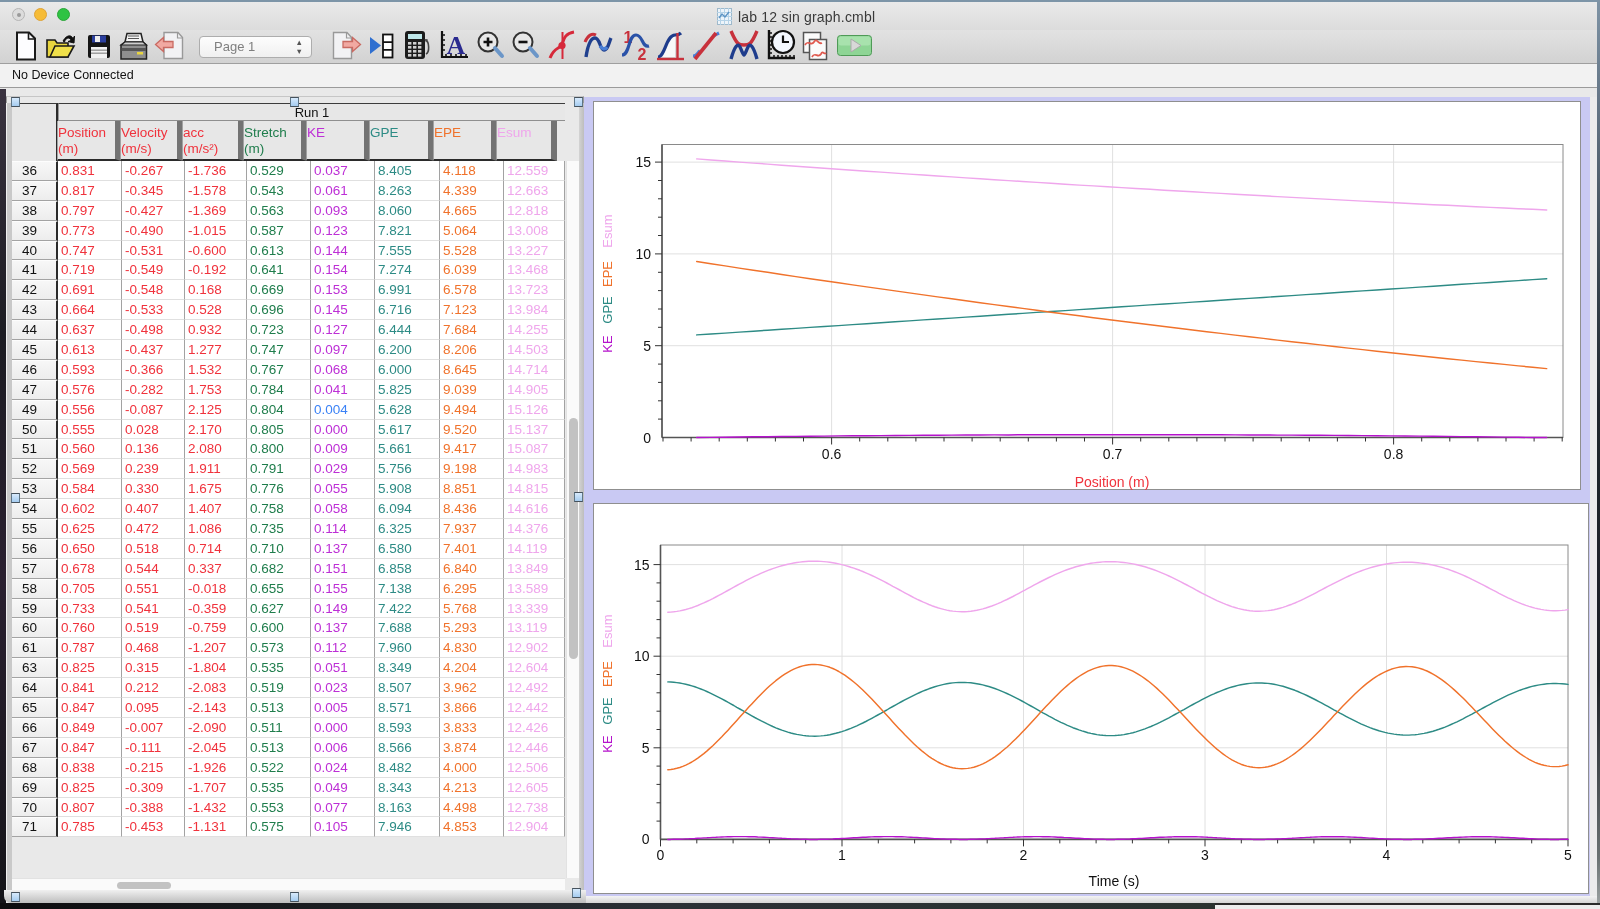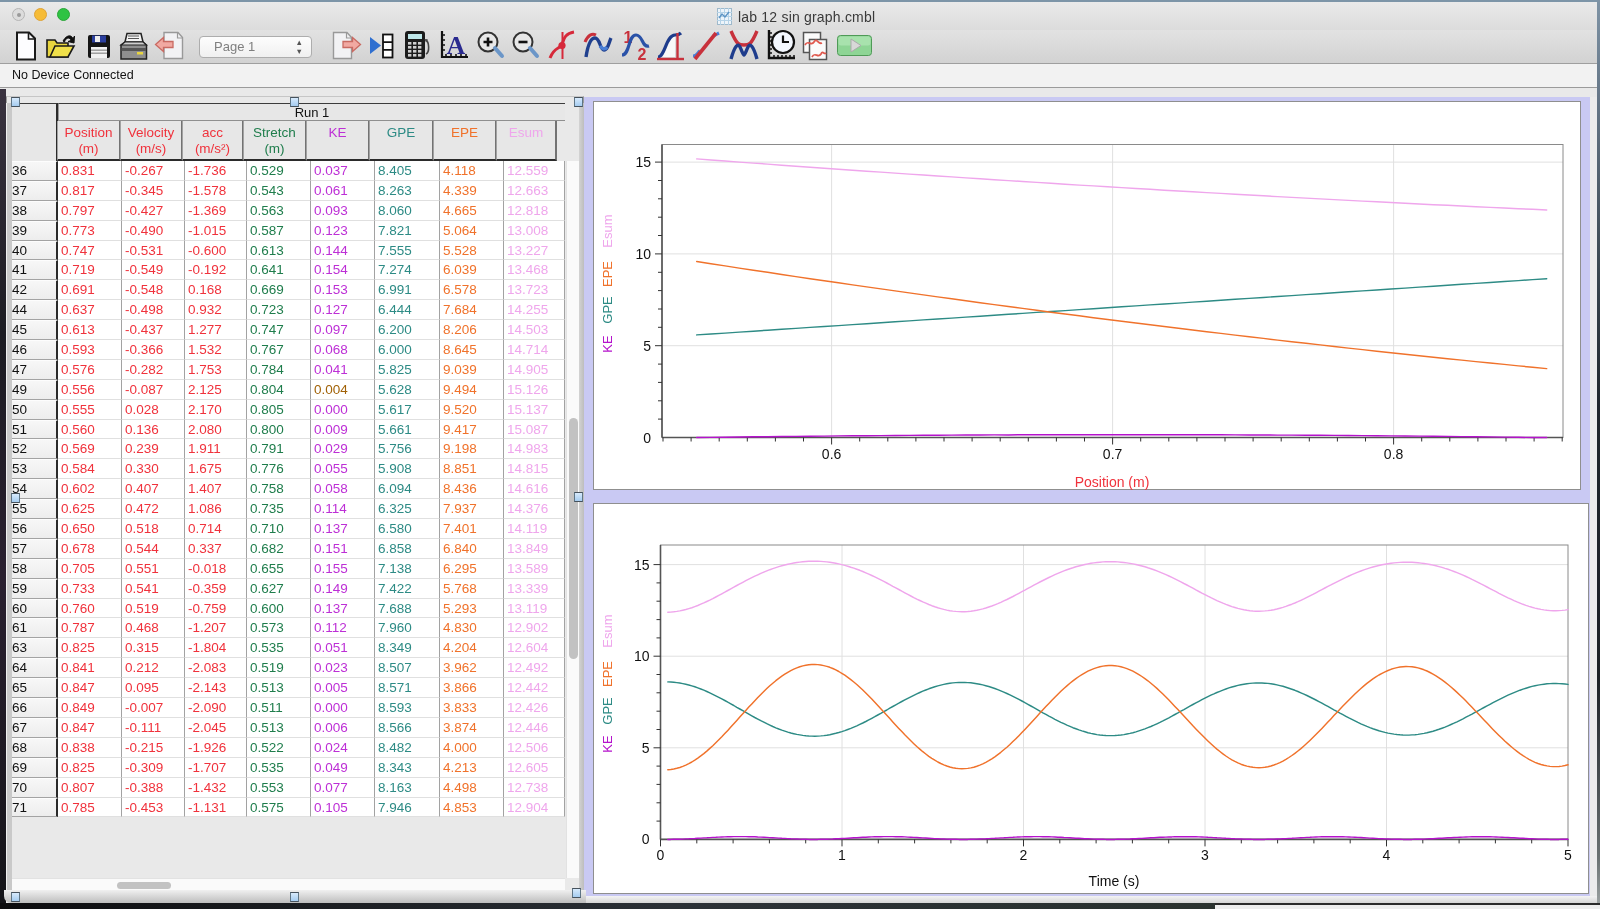--- a/index.html
+++ b/index.html
@@ -18,25 +18,25 @@
 #darkleft{position:absolute;left:0;top:89px;width:6px;height:814px;background:linear-gradient(#3a3340,#1c1c22 30%,#2a2030 60%,#141418)}
 #botbar{position:absolute;left:4px;top:890px;width:582px;height:13px;background:linear-gradient(#f0f0f0,#bdbdbd);border-bottom-left-radius:7px}
 #belt{position:absolute;left:586px;top:896px;width:1014px;height:7px;background:linear-gradient(#f4f4f4,#d5d5d5)}
 #botdark{position:absolute;left:0;top:903px;width:1215px;height:6px;background:linear-gradient(90deg,#0c0c0e,#2b3036 55%,#2a322f)}
 #botlight{position:absolute;left:1215px;top:903px;width:385px;height:6px;background:#ededed;border-top:2px solid #2a2a2a}
 
 #twin{position:absolute;left:6px;top:96px;width:578px;height:800px;background:#e9e9e9;border:1px solid #9b9b9b;border-top-color:#c6c6c6}
 #run1{position:absolute;left:58px;top:103px;width:507px;height:18px;background:#e7e7e7;border-top:1px solid #3c3c3c;border-bottom:1px solid #8f8f8f;border-left:1px solid #9a9a9a;text-align:center;font-size:13px;color:#111;line-height:17px}
 #corner{position:absolute;left:12px;top:103px;width:46px;height:58px;background:#e7e7e7;border-top:1px solid #3c3c3c;border-right:2px solid #2b2b2b}
 #heads{position:absolute;left:58px;top:121px;height:40px;display:flex}
-.hc{background:#e7e7e7;border-right:2px solid #737373;border-left:1px solid #a2a2a2;margin-left:-1px;border-bottom:2px solid #2b2b2b;text-align:center;font-size:13.5px;padding-top:3px}
+.hc{background:#e7e7e7;border-right:6px solid #737373;border-left:1px solid #a2a2a2;margin-left:-1px;border-bottom:2px solid #2b2b2b;text-align:left;font-size:13.5px;padding-top:3px}
 .hn{line-height:17px}.hu{line-height:16px}
 #rows{position:absolute;left:12px;top:161px;width:553px}
 .tr{display:flex;height:19.9px;background:#fff}
-.rn{width:46px;background:linear-gradient(#f7f7f7,#ededed);border-bottom:1px solid #a3a3a3;border-right:2px solid #2b2b2b;border-top:1px solid #fdfdfd;color:#111;font-size:13.5px;text-align:left;padding-right:9px;line-height:18px}
+.rn{width:46px;background:linear-gradient(#f7f7f7,#ededed);border-bottom:1px solid #a3a3a3;border-right:2px solid #2b2b2b;border-top:1px solid #fdfdfd;color:#111;font-size:13.5px;text-align:center;padding-right:9px;line-height:18px}
 .dc{border-right:1px solid #a2a2a2;border-bottom:1px solid #e0e0e0;font-size:13.5px;padding-left:3px;line-height:19px;overflow:hidden}
 #vsb{position:absolute;left:566px;top:161px;width:13px;height:717px;background:#fafafa;border-left:1px solid #e2e2e2}
 #vsb .th{position:absolute;left:1.5px;top:257px;width:9px;height:241px;background:#c2c2c2;border-radius:5px}
 #hsb{position:absolute;left:12px;top:878px;width:553px;height:13px;background:#fafafa;border-top:1px solid #e2e2e2}
 #hsb .th{position:absolute;left:105px;top:3px;width:54px;height:7px;background:#c2c2c2;border-radius:4px}
 .hdl{position:absolute;width:9px;height:10px;background:linear-gradient(#d7eafc,#a5ccf0);border:1px solid #5f7585;border-top-color:#47525c;border-bottom-color:#47525c;z-index:30}
 
 #gtop{position:absolute;left:593px;top:101px;width:988px;height:389px;background:#fff;border:1px solid #8f8f8f}
 #gbot{position:absolute;left:593px;top:503px;width:996px;height:391px;background:#fff;border:1px solid #8f8f8f}
 </style></head>
@@ -304,20 +304,31 @@
         <div class="dc" style="width:64px;color:#f0323c">0.691</div>
         <div class="dc" style="width:63px;color:#f0323c">-0.548</div>
         <div class="dc" style="width:62px;color:#f0323c">0.168</div>
         <div class="dc" style="width:64px;color:#1f7d4c">0.669</div>
         <div class="dc" style="width:64px;color:#bd2fd6">0.153</div>
         <div class="dc" style="width:65px;color:#2d8b85">6.991</div>
         <div class="dc" style="width:64px;color:#f0722b">6.578</div>
         <div class="dc" style="width:61px;color:#efa6ec">13.723</div>
       </div>
 <div class="tr">
+        <div class="rn">43</div>
+        <div class="dc" style="width:64px;color:#f0323c">0.664</div>
+        <div class="dc" style="width:63px;color:#f0323c">-0.533</div>
+        <div class="dc" style="width:62px;color:#f0323c">0.528</div>
+        <div class="dc" style="width:64px;color:#1f7d4c">0.696</div>
+        <div class="dc" style="width:64px;color:#bd2fd6">0.145</div>
+        <div class="dc" style="width:65px;color:#2d8b85">6.716</div>
+        <div class="dc" style="width:64px;color:#f0722b">7.123</div>
+        <div class="dc" style="width:61px;color:#efa6ec">13.984</div>
+      </div>
+<div class="tr">
         <div class="rn">44</div>
         <div class="dc" style="width:64px;color:#f0323c">0.637</div>
         <div class="dc" style="width:63px;color:#f0323c">-0.498</div>
         <div class="dc" style="width:62px;color:#f0323c">0.932</div>
         <div class="dc" style="width:64px;color:#1f7d4c">0.723</div>
         <div class="dc" style="width:64px;color:#bd2fd6">0.127</div>
         <div class="dc" style="width:65px;color:#2d8b85">6.444</div>
         <div class="dc" style="width:64px;color:#f0722b">7.684</div>
         <div class="dc" style="width:61px;color:#efa6ec">14.255</div>
       </div>
@@ -353,21 +364,21 @@
         <div class="dc" style="width:65px;color:#2d8b85">5.825</div>
         <div class="dc" style="width:64px;color:#f0722b">9.039</div>
         <div class="dc" style="width:61px;color:#efa6ec">14.905</div>
       </div>
 <div class="tr">
         <div class="rn">49</div>
         <div class="dc" style="width:64px;color:#f0323c">0.556</div>
         <div class="dc" style="width:63px;color:#f0323c">-0.087</div>
         <div class="dc" style="width:62px;color:#f0323c">2.125</div>
         <div class="dc" style="width:64px;color:#1f7d4c">0.804</div>
-        <div class="dc" style="width:64px;color:#a16207">0.004</div>
+        <div class="dc" style="width:64px;color:#3b82f6">0.004</div>
         <div class="dc" style="width:65px;color:#2d8b85">5.628</div>
         <div class="dc" style="width:64px;color:#f0722b">9.494</div>
         <div class="dc" style="width:61px;color:#efa6ec">15.126</div>
       </div>
 <div class="tr">
         <div class="rn">50</div>
         <div class="dc" style="width:64px;color:#f0323c">0.555</div>
         <div class="dc" style="width:63px;color:#f0323c">0.028</div>
         <div class="dc" style="width:62px;color:#f0323c">2.170</div>
         <div class="dc" style="width:64px;color:#1f7d4c">0.805</div>

